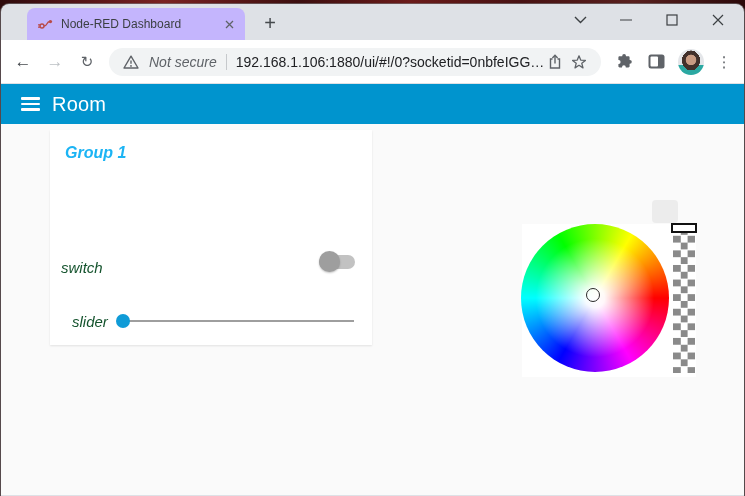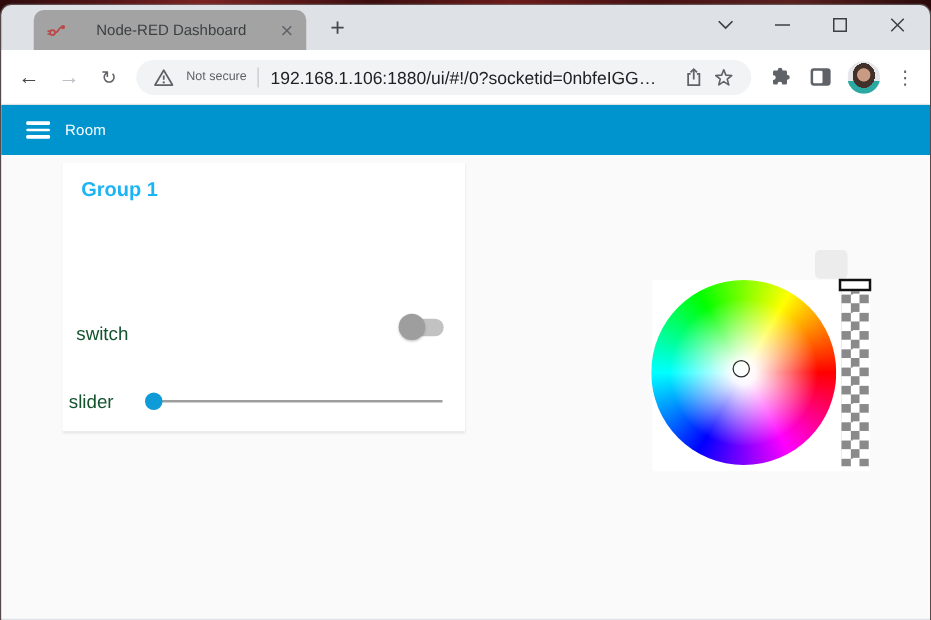--- a/index.html
+++ b/index.html
@@ -11,22 +11,22 @@
   }
   .window{
     position:absolute; top:4px; left:1px; right:1px; bottom:0;
     background:#dee1e6; border-radius:8px 8px 0 0; overflow:hidden;
     box-shadow:0 0 0 1px rgba(120,125,130,.55);
   }
   
   .tabstrip{ position:relative; height:36px; }
   .tab{
     position:absolute; left:26px; top:4px; width:218px; height:32px;
-    background:#a3a3a3; border-radius:8px 8px 0 0;
-    display:flex; align-items:center; padding:0 8px 0 10px; gap:8px;text-align:center;
+    background:#c4b5fd; border-radius:8px 8px 0 0;
+    display:flex; align-items:center; padding:0 8px 0 10px; gap:8px;
   }
   .tab-title{ flex:1; font-size:12px; color:#3c4043; white-space:nowrap; overflow:hidden; }
   .tab-close{ width:16px; height:16px; display:flex; align-items:center; justify-content:center; border-radius:50%; }
   .newtab{
     position:absolute; left:256px; top:6px; width:26px; height:26px;
     display:flex; align-items:center; justify-content:center;
     font-size:20px; font-weight:300; color:#45494d;
   }
   .win-controls{ position:absolute; right:3px; top:0; height:34px; display:flex; }
   .win-btn{ width:46px; height:32px; display:flex; align-items:center; justify-content:center; }
@@ -35,52 +35,52 @@
     height:44px; background:#ffffff; display:flex; align-items:center;
     padding-left:8px; border-bottom:1px solid #dfe1e5;
   }
   .nav-btn{ width:28px; height:28px; margin-right:4px; display:flex; align-items:center; justify-content:center; font-size:17px; color:#45494d; }
   .nav-btn.disabled{ color:#bcc0c4; }
   .nav-btn.reload{ font-size:15px; color:#5f6368; }
   .omnibox{
     width:492px; height:28px; margin-left:4px; border-radius:14px; background:#f1f3f4;
     display:flex; align-items:center; padding:0 10px;
   }
-  .sec-label{ font-size:10px; color:#5f6368; margin-left:6px; white-space:nowrap; }
+  .sec-label{ font-size:14px; color:#5f6368; margin-left:6px; white-space:nowrap;font-style:italic; }
   .omni-divider{ width:1px; height:16px; background:#c6c9cc; margin:0 9px; }
   .url-text{ flex:1; font-size:14px; color:#202124; white-space:nowrap; overflow:hidden; }
   .omni-icon{ display:flex; align-items:center; justify-content:center; width:24px; height:24px; }
   .bar-icon{ display:flex; align-items:center; justify-content:center; }
   .avatar{
     width:26px; height:26px; border-radius:50%; margin-left:13px;
     background:
       radial-gradient(circle at 50% 42%, #c99b82 0 5px, rgba(0,0,0,0) 5.6px),
       radial-gradient(ellipse 9px 10px at 50% 44%, #42302a 0 99%, rgba(0,0,0,0) 100%),
       linear-gradient(180deg, rgba(0,0,0,0) 0 62%, #2ba8a2 62% 100%),
       #e4e6e9;
   }
   .dots{ margin-left:12px; font-size:15px; color:#5f6368; letter-spacing:0; width:16px; text-align:center; }
   
   .nr-header{ height:40px; background:#0094ce; display:flex; align-items:center; color:#fff; }
   .hamburger{ width:19px; margin-left:20px; display:flex; flex-direction:column; gap:3px; }
   .hamburger span{ display:block; height:2.5px; background:#fff; border-radius:1px; }
-  .nr-title{ margin-left:12px; font-size:12px; font-weight:500; letter-spacing:.2px; }
+  .nr-title{ margin-left:12px; font-size:20px; font-weight:500; letter-spacing:.2px; }
   .page{ position:relative; height:371px; background:#fafafa; overflow:hidden; }
-  .card{ position:absolute; background:#ffffff; box-shadow:0 1px 2px rgba(0,0,0,.10); }
+  .card{ position:absolute; background:#ffffff; box-shadow:0 1px 2px rgba(0,0,0,.10);font-style:italic; }
   .card.g1{ left:49px; top:6px; width:322px; height:215px; }
   .card.g2{ left:375px; top:6px; width:320px; height:106px; }
   .group-title{ position:absolute; left:15px; top:14px; font-size:16px; font-weight:600; color:#1cb4f4; }
   .card.g2 .group-title{ left:13px; }
   .widget-label{ position:absolute; font-size:15px; color:#14532d; }
   
   .switch-label{ left:11px; top:129px; }
   .toggle-track{ position:absolute; left:269px; top:125px; width:36px; height:14px; border-radius:7px; background:#c2c2c2; }
   .toggle-thumb{ position:absolute; left:269px; top:121px; width:21px; height:21px; border-radius:50%; background:#9e9e9e; box-shadow:0 1px 2px rgba(0,0,0,.25); }
   
-  .slider-label{ left:5px; top:183px; }
+  .slider-label{ left:22px; top:183px; }
   .slider-track{ position:absolute; left:73px; top:190px; width:231px; height:2px; background:#9e9e9e; }
   .slider-thumb{ position:absolute; left:66px; top:184px; width:14px; height:14px; border-radius:50%; background:#0f9bd7; }
   
   .cp-swatch{ position:absolute; left:651px; top:76px; width:26px; height:23px; border-radius:4px; background:#ececec; }
   .cp-popup{ position:absolute; left:521px; top:100px; width:174px; height:153px; background:#ffffff; }
   .cp-wheel{
     position:absolute; left:520px; top:100px; width:148px; height:148px; border-radius:50%;
     background:
       radial-gradient(circle closest-side, #ffffff 0%, rgba(255,255,255,.97) 13%, rgba(255,255,255,0) 80%),
       conic-gradient(from 90deg, #ff0000 0deg, #ff00ff 60deg, #0000ff 120deg, #00ffff 180deg, #00ff00 240deg, #ffff00 300deg, #ff0000 360deg);

